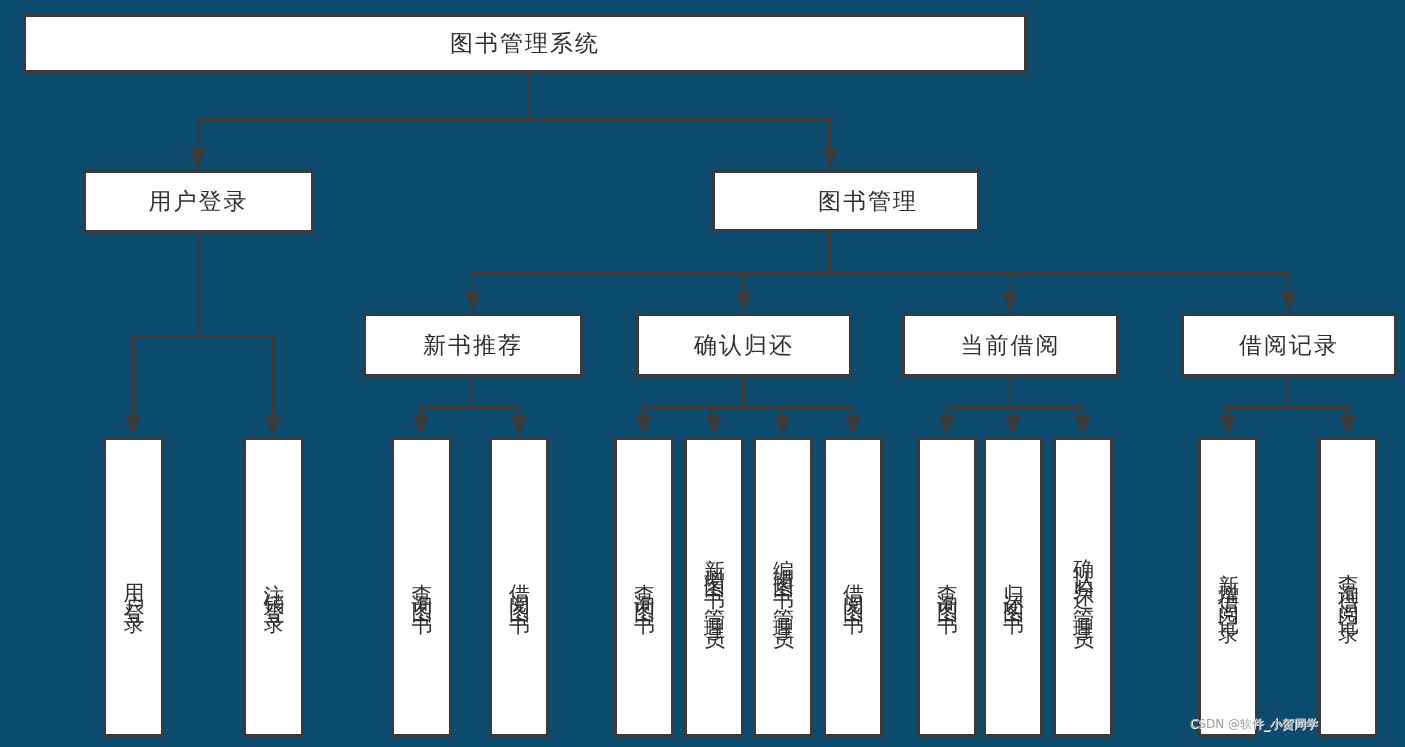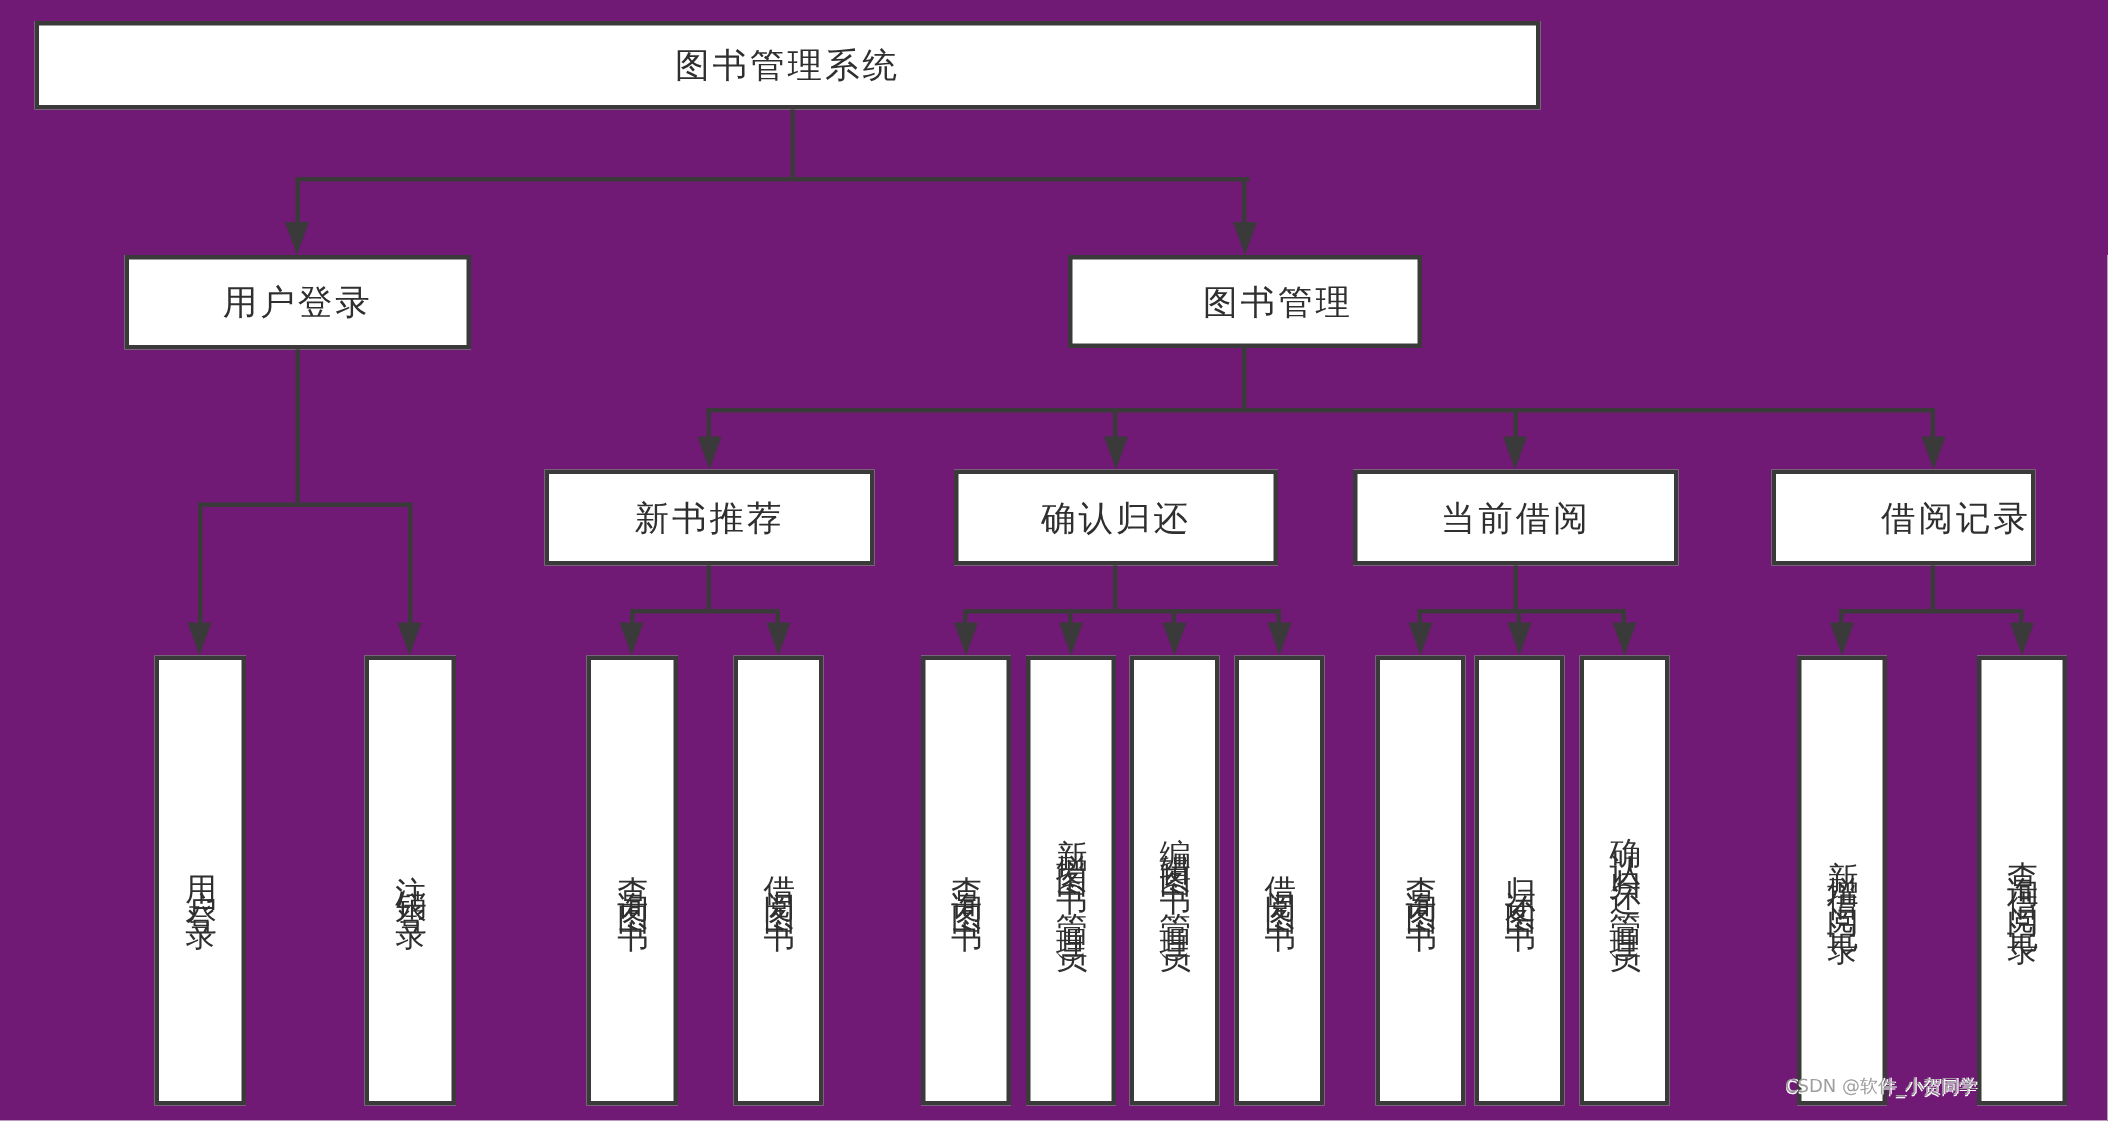--- a/index.html
+++ b/index.html
@@ -1,20 +1,20 @@
 <!DOCTYPE html>
 <html style="--line: #3a3a3a; --text: #2f2f2f; --box-bg: #ffffff; --wm: #9e9e9e;"><head>
 <meta charset="utf-8">
 <style>
   html, body { margin: 0; padding: 0; background: #ffffff; }
   .canvas {
     position: relative;
     width: 1405px;
     height: 747px;
-    background: #701a75;
+    background: #0c4a6e;
     font-family: "DejaVu Sans", sans-serif;
     overflow: hidden;
   }
   .box {
     position: absolute;
     box-sizing: border-box;
     border: 3px solid var(--line, #3a3a3a);
     background: var(--box-bg, #ffffff);
     display: flex;
     align-items: center;
@@ -64,21 +64,21 @@
   <div class="line" style="left:527px; top:73px;  width:3px;   height:45px;"></div>
   <div class="line" style="left:197px; top:118px; width:636px; height:3px;"></div>
   <div class="line" style="left:197px; top:118px; width:3px;   height:36px;"></div>
   <div class="line" style="left:828px; top:118px; width:3px;   height:36px;"></div>
   <div class="arrowhead" style="left:190px; top:148px;"></div>
   <div class="arrowhead" style="left:822px; top:148px;"></div>
 
   <div class="box node" style="left:83px; top:170px; width:231px; height:63px;">
     <span>用户登录</span>
   </div>
-  <div class="box node" style="left:712px; top:170px; width:236px; height:62px;padding-left:44px;">
+  <div class="box node" style="left:712px; top:170px; width:268px; height:62px;padding-left:44px;">
     <span>图书管理</span>
   </div>
 
   <div class="line" style="left:197px; top:233px; width:3px;   height:102px;"></div>
   <div class="line" style="left:132px; top:335px; width:143px; height:3px;"></div>
   <div class="line" style="left:132px; top:335px; width:3px;   height:82px;"></div>
   <div class="line" style="left:272px; top:335px; width:3px;   height:82px;"></div>
   <div class="arrowhead" style="left:125px; top:415px;"></div>
   <div class="arrowhead" style="left:265px; top:415px;"></div>
 
@@ -95,21 +95,21 @@
 
   <div class="box node" style="left:363px; top:313px; width:220px; height:64px;">
     <span>新书推荐</span>
   </div>
   <div class="box node" style="left:636px; top:313px; width:216px; height:64px;">
     <span>确认归还</span>
   </div>
   <div class="box node" style="left:902px; top:313px; width:217px; height:64px;justify-content:center;">
     <span>当前借阅</span>
   </div>
-  <div class="box node" style="left:1181px; top:313px; width:176px; height:64px;justify-content:flex-end;">
+  <div class="box node" style="left:1181px; top:313px; width:216px; height:64px;">
     <span>借阅记录</span>
   </div>
 
   <div class="line" style="left:471px; top:377px; width:3px;   height:29px;"></div>
   <div class="line" style="left:420px; top:406px; width:100px; height:3px;"></div>
   <div class="line" style="left:420px; top:406px; width:3px;   height:13px;"></div>
   <div class="line" style="left:517px; top:406px; width:3px;   height:13px;"></div>
   <div class="arrowhead" style="left:413px; top:415px;"></div>
   <div class="arrowhead" style="left:511px; top:415px;"></div>
 

